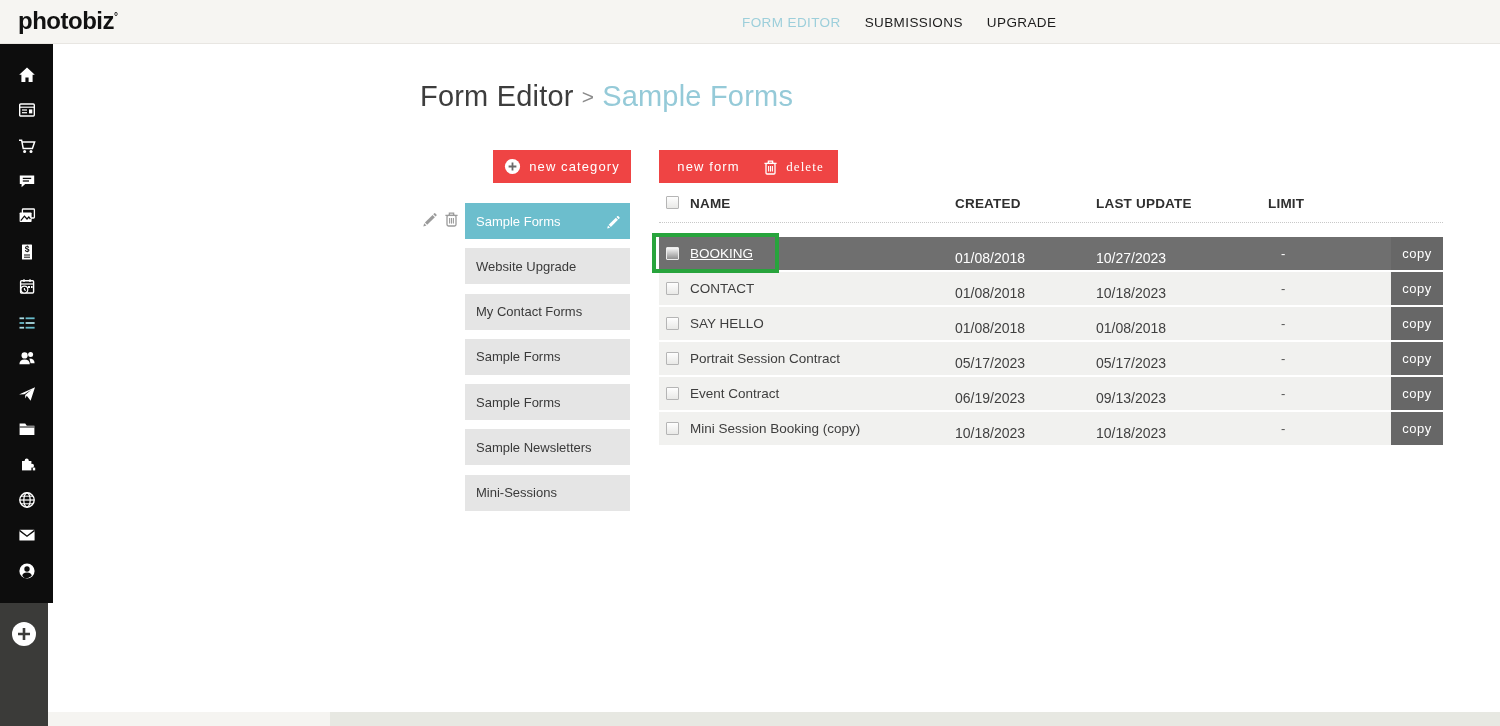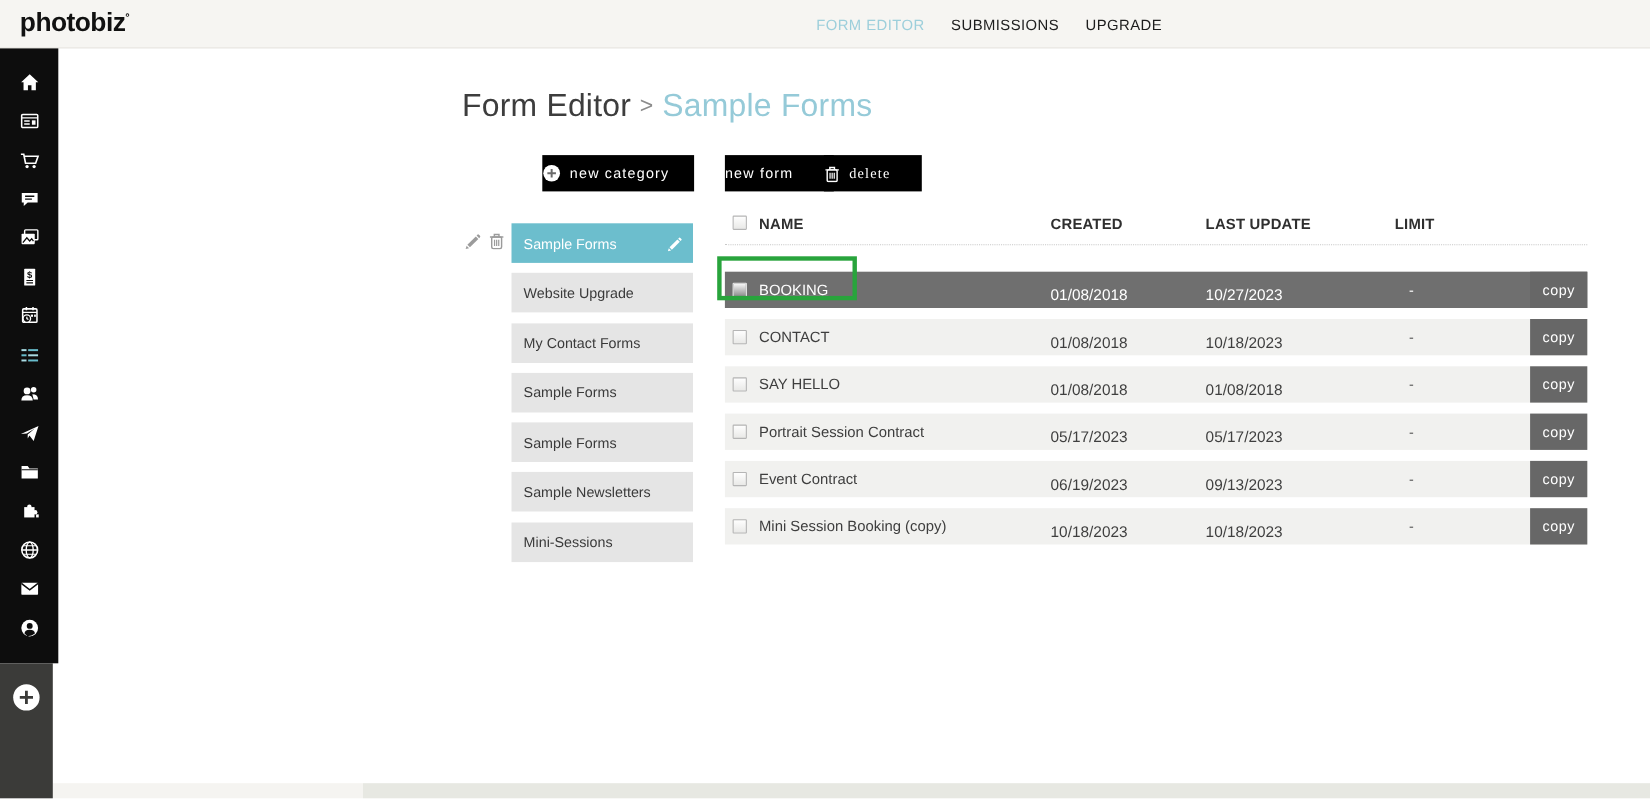--- a/index.html
+++ b/index.html
@@ -23,42 +23,42 @@
   .side-cell { width:53px; height:35.45px; display:flex; align-items:center; justify-content:center; cursor:pointer; }
   .sidebar-bottom { position:absolute; left:0; top:603px; width:48px; height:123px; background:#3b3b39; z-index:6; }
   .side-plus { position:absolute; left:8px; top:15px; cursor:pointer; }
 
   
   .crumbs { position:absolute; left:420px; top:80px; font-size:29px; color:#3d3d3d; letter-spacing:0.2px; }
   .crumbs .sep { color:#8b8b8b; font-size:21px; margin:0 8px; vertical-align:2px; }
   .crumbs .sub { color:#95cad8; }
 
   
-  .btn { position:absolute; top:141px; height:33px; background:#000000; color:#fff;
+  .btn { position:absolute; top:150px; height:33px; background:#ef4444; color:#fff;
          border:none; font-family:"Liberation Sans",sans-serif; font-size:13px; letter-spacing:1.1px;
-         display:flex; align-items:center; gap:8px; cursor:pointer; }
+         display:flex; align-items:center; justify-content:center; gap:8px; cursor:pointer; }
   .btn-newcat { left:493px; width:138px; }
   .btn-newform { left:659px; width:99px; }
   .btn-delete { left:749px; width:89px;font-family:Liberation Serif, serif; }
 
   
   .cat-tools { position:absolute; left:421px; top:211px; display:flex; gap:7px; align-items:center; }
   .cat-tools svg { cursor:pointer; }
   .cats { position:absolute; left:465px; top:203px; width:165px; display:flex; flex-direction:column; gap:9.3px; }
   .cat-item { height:36px; background:#e5e5e5; color:#3a3a3a; font-size:13px;
               display:flex; align-items:center; padding:0 10px 0 11px; cursor:pointer; }
   .cat-item.selected { background:#6cbecd; color:#fff; justify-content:space-between; }
 
   
   .table { position:absolute; left:659px; top:195px; width:784px; }
   .thead { position:relative; height:18px; }
   .thead span { position:absolute; top:1px; font-size:13.5px; font-weight:bold; color:#2f2f2f; letter-spacing:0.2px; }
   .dots { position:absolute; top:27px; left:0; width:784px; border-top:1px dotted #c8c8c8; }
   .rows { position:absolute; top:42px; left:0; width:784px; }
-  .row { position:relative; height:33px; margin-bottom:2px; background:#f1f1ef;margin-top:10px; }
+  .row { position:relative; height:33px; margin-bottom:2px; background:#f1f1ef; }
   .row.dark { background:#6f6f6f; }
   .cbx { position:absolute; left:7px; top:10px; width:13px; height:13px; border:1px solid #b5b5b5;
          background:linear-gradient(180deg,#fefefe,#e9e9e7); border-radius:1px; cursor:pointer; }
   .row.dark .cbx { border-color:#ececec; background:linear-gradient(180deg,#f7f7f7,#8f8f8f); }
   .thead .cbx { top:1px; }
   .cell-name { position:absolute; left:31px; top:0; height:33px; display:flex; align-items:center;
                font-size:13.5px; color:#3e3e3e; cursor:pointer; }
   .row.dark .cell-name { color:#fff; text-decoration:underline; }
   .cell-created, .cell-updated { position:absolute; top:0; height:42px; display:flex; align-items:center;
                font-size:14px; color:#3f3f3f; }

